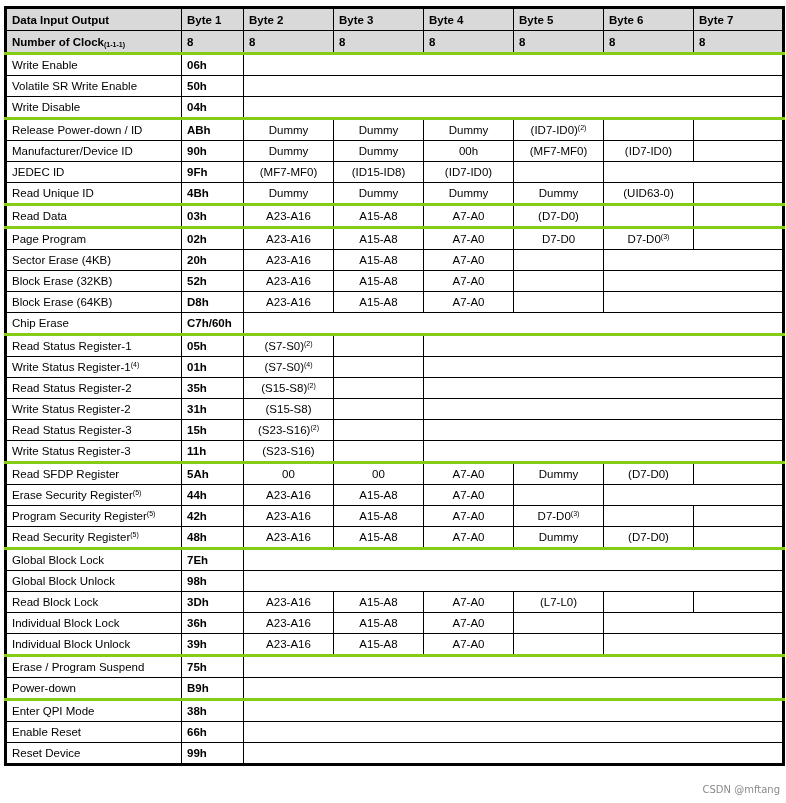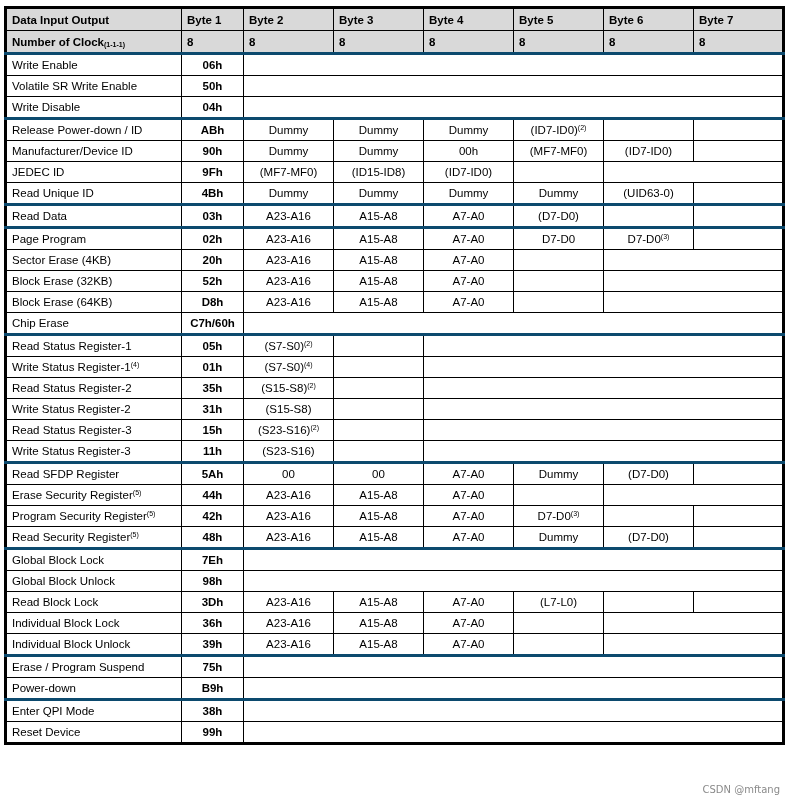--- a/index.html
+++ b/index.html
@@ -18,25 +18,25 @@
   col.c1 { width: 62px; }
   col.cb { width: 90px; }
   td {
     border: 1px solid #000;
     height: 20px;
     padding: 0 5px;
     white-space: nowrap;
     overflow: hidden;
   }
   td.name { text-align: left; }
-  td.code { text-align: center; font-weight: bold; }
+  td.code { font-weight: bold; }
   td.val { text-align: center; }
   tr.hdr td { background: #d9d9d9; font-weight: bold; height: 21px; }
   tr.hdr td.name { text-align: left; margin-left: 48px; }
-  tr.grp td { border-top: 3px solid #0c4a6e; }
+  tr.grp td { border-top: 3px solid #84cc16; }
   sup { font-size: 7px; vertical-align: 4px; line-height: 0; }
   sub { font-size: 7px; vertical-align: -1px; line-height: 0; }
   .watermark {
     position: absolute; right: 6px; bottom: 8px;
     font-family: "DejaVu Sans", sans-serif; font-size: 10px; color: #8a8a8a;
   }
 </style>
 </head>
 <body>
 
@@ -307,20 +307,25 @@
           <td class="name"><span>Power-down</span></td>
           <td class="code"><span>B9h</span></td>
           <td colspan="6"></td>
         </tr>
         <tr class="grp">
           <td class="name"><span>Enter QPI Mode</span></td>
           <td class="code"><span>38h</span></td>
           <td colspan="6"></td>
         </tr>
         <tr>
+          <td class="name"><span>Enable Reset</span></td>
+          <td class="code"><span>66h</span></td>
+          <td colspan="6"></td>
+        </tr>
+        <tr>
           <td class="name"><span>Reset Device</span></td>
           <td class="code"><span>99h</span></td>
           <td colspan="6"></td>
         </tr>
       </tbody>
   </table>
 </div>
 
 <div class="watermark">CSDN @mftang</div>
 

